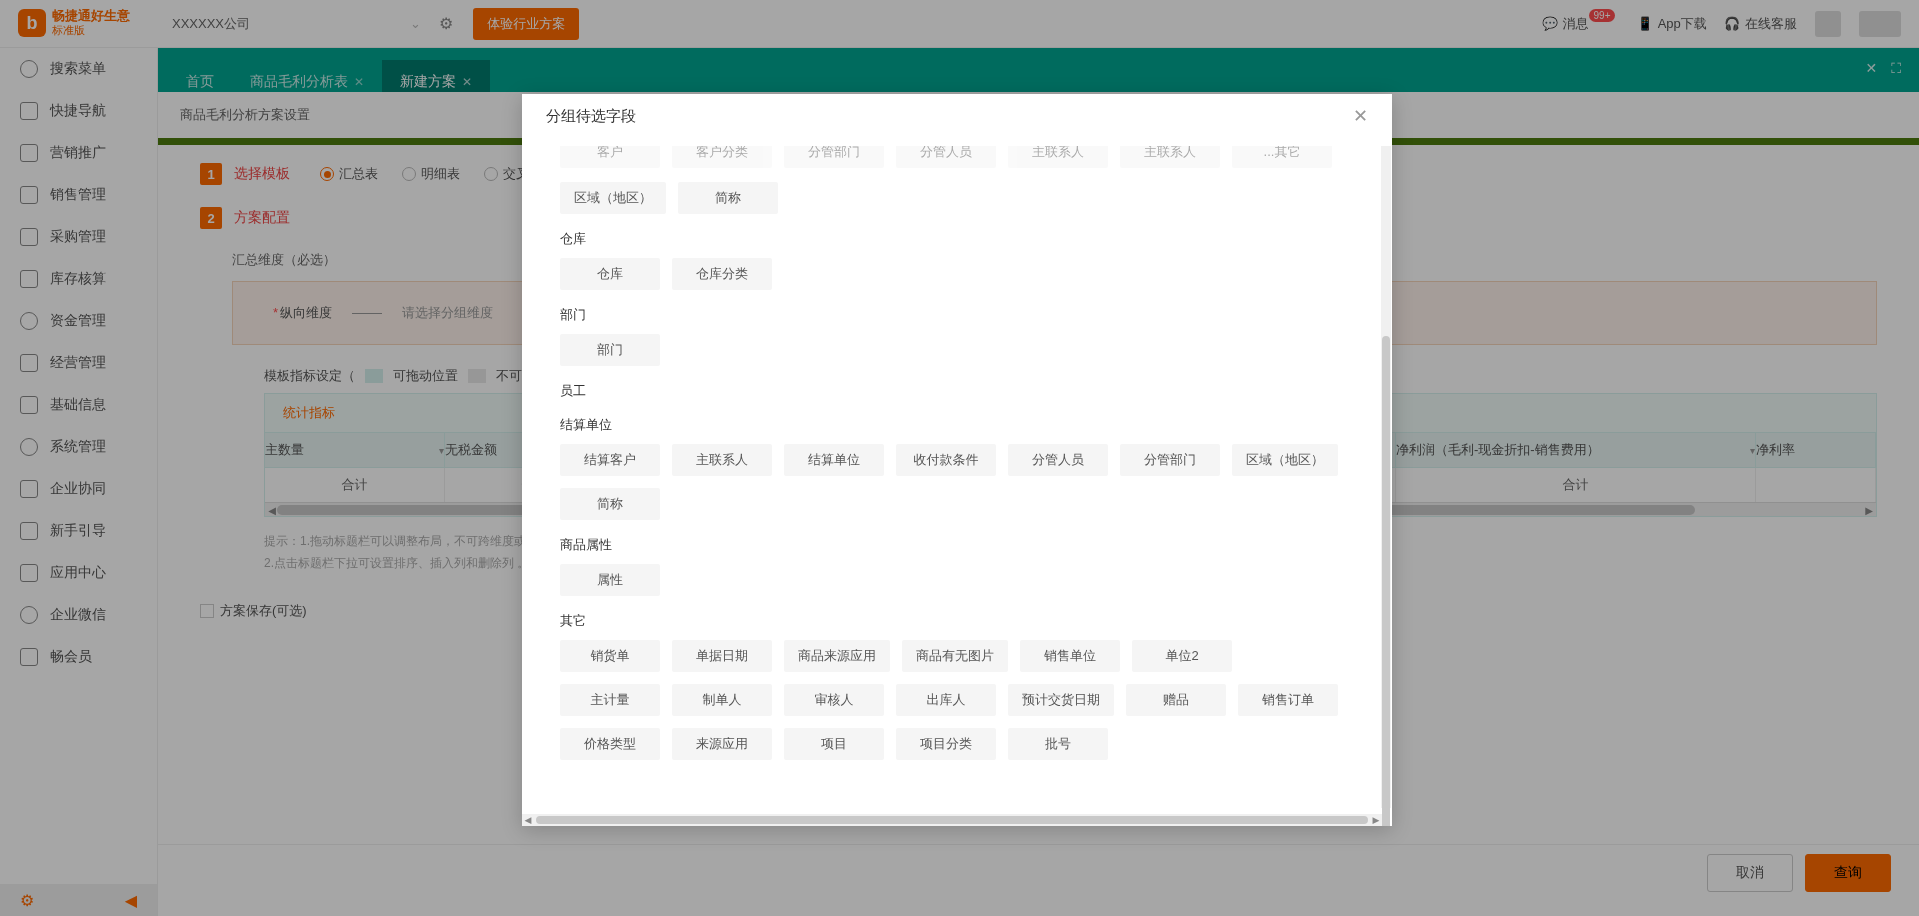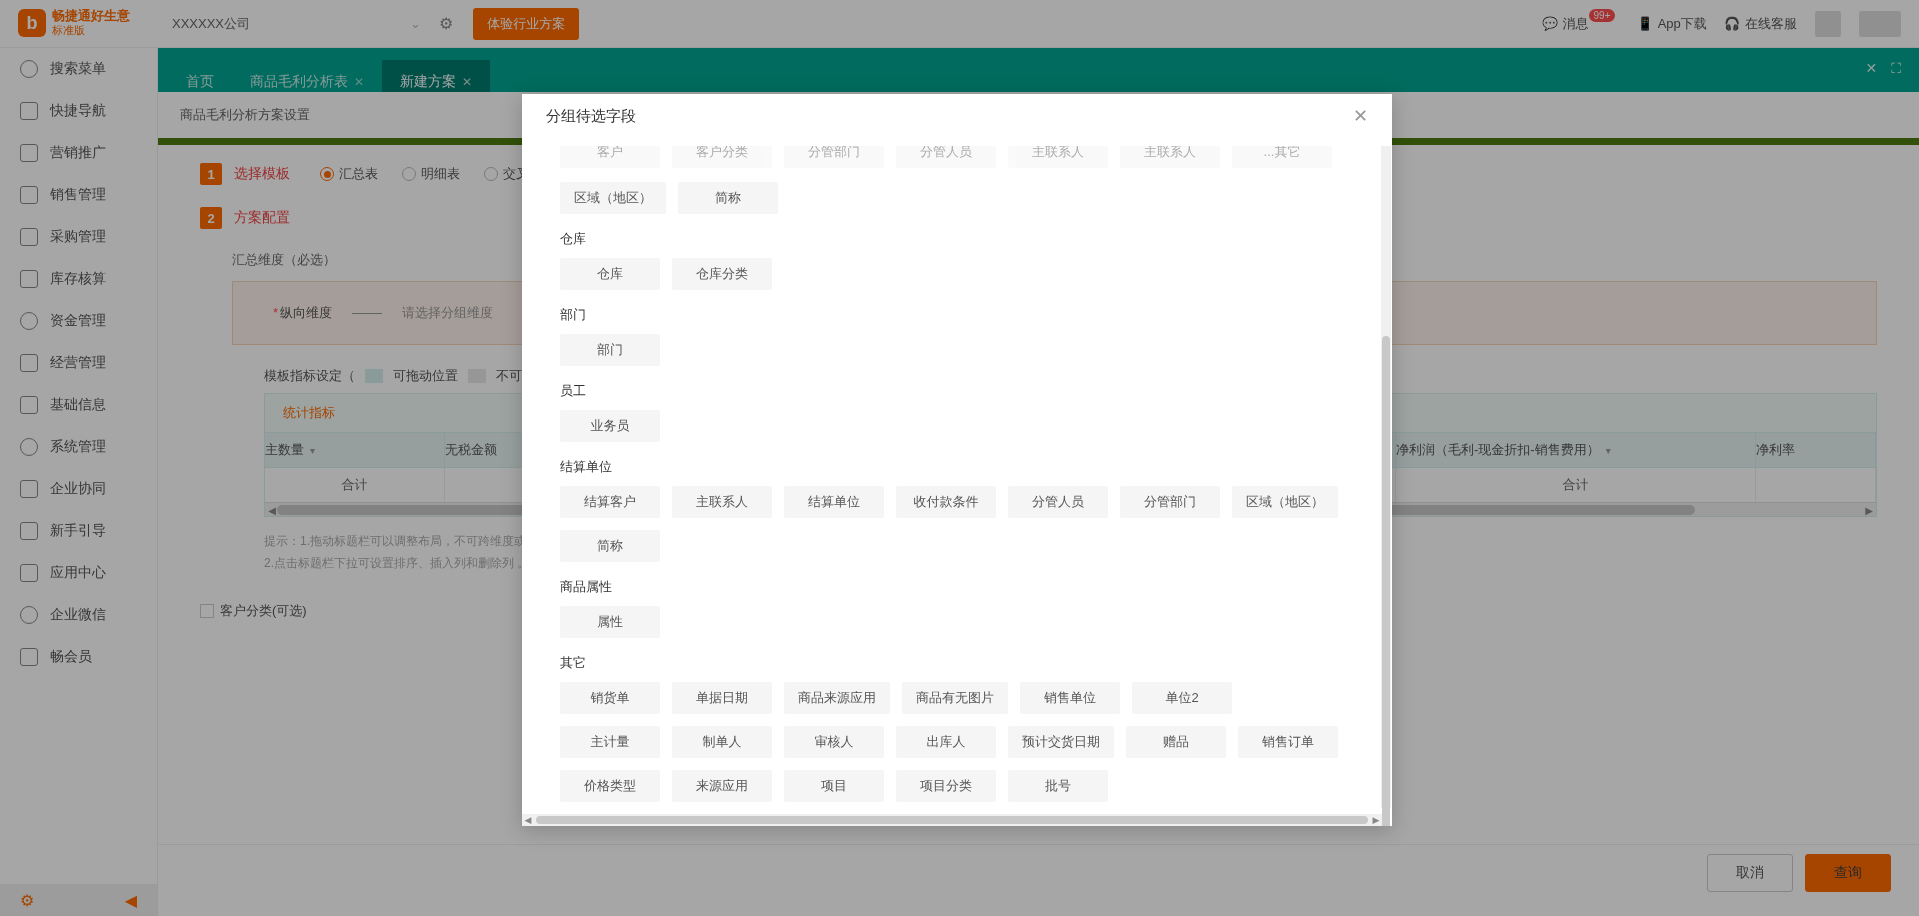--- a/index.html
+++ b/index.html
@@ -59,41 +59,41 @@
 .dim-placeholder { color: #999; }
 
 .template-set { margin-left: 32px; font-size: 13px; color: #555; margin-bottom: 8px; display: flex; align-items: center; gap: 10px; }
 .legend-box { display: inline-block; width: 18px; height: 14px; vertical-align: middle; }
 .legend-box.drag { background: #d4f0ed; }
 .legend-box.nodrag { background: #e8e8e8; }
 
 .table-wrap { margin-left: 32px; margin-top: 8px; border: 1px solid #d4f0ed; background: #fff; }
 .stat-title { padding: 10px 18px; color: #ff6a00; font-size: 13px; background: #f0faf8; border-bottom: 1px solid #d4f0ed; }
 .table-header { display: flex; background: #e8f5f3; border-bottom: 1px solid #d4f0ed; }
-.th-cell { flex: 0 0 180px; padding: 8px 0; text-align: center; font-size: 13px; color: #555; border-right: 1px solid #d4f0ed; display: flex; align-items: center; justify-content: flex-start; gap: 6px; }
+.th-cell { flex: 0 0 180px; padding: 8px 0; text-align: center; font-size: 13px; color: #555; border-right: 1px solid #d4f0ed; display: flex; align-items: center; justify-content: space-between; gap: 6px; }
 .th-cell .chev { font-size: 10px; color: #999; }
 .th-cell.wide { flex: 0 0 360px; }
 .table-row { display: flex; }
 .td-cell { flex: 0 0 180px; padding: 8px 0; text-align: center; font-size: 13px; color: #666; border-right: 1px solid #eee; }
 .td-cell.wide { flex: 0 0 360px; }
 .h-scroll { height: 14px; background: #f0f0f0; border-top: 1px solid #ddd; position: relative; }
 .h-scroll-thumb { position: absolute; left: 12px; top: 2px; height: 10px; width: 88%; background: #c8c8c8; border-radius: 5px; }
 .scroll-arrow { position: absolute; top: 0; width: 14px; height: 14px; display: flex; align-items: center; justify-content: center; color: #888; font-size: 10px; }
 .scroll-arrow.left { left: 0; }
 .scroll-arrow.right { right: 0; }
 
 .hints { margin-left: 32px; margin-top: 14px; font-size: 12px; color: #aaa; line-height: 1.8; }
 .save-check { margin-top: 28px; display: flex; align-items: center; gap: 6px; font-size: 13px; color: #555; }
 .chk { width: 14px; height: 14px; border: 1px solid #ccc; display: inline-block; }
 
 
 .footer-bar { position: absolute; left: 158px; right: 0; bottom: 16px; height: 56px; background: #fff; border-top: 1px solid #eee; display: flex; align-items: center; justify-content: flex-end; padding: 0 28px; gap: 12px; }
 .footer-bar button { padding: 9px 28px; font-size: 14px; border-radius: 3px; cursor: pointer; }
 .btn-cancel { background: #fff; border: 1px solid #ccc; color: #555; }
-.btn-primary { background: #ff6a00; border: 1px solid #ff6a00; color: #404040; }
+.btn-primary { background: #ff6a00; border: 1px solid #ff6a00; color: #000000; }
 
 
 .overlay { position: absolute; inset: 0; background: rgba(0,0,0,0.35); z-index: 100; }
 .modal { position: absolute; left: 522px; top: 94px; width: 870px; height: 732px; background: #fff; z-index: 101; display: flex; flex-direction: column; box-shadow: 0 4px 20px rgba(0,0,0,0.2); gap: 8px; }
 .modal-header { height: 44px; display: flex; align-items: center; justify-content: space-between; padding: 0 24px; font-size: 15px; color: #333; }
 .modal-close { font-size: 18px; color: #999; cursor: pointer; }
 .modal-body { flex: 1; overflow: hidden; position: relative; padding-right: 12px; }
 .modal-scroll { position: absolute; right: 1px; top: 0; bottom: 18px; width: 10px; background: #f0f0f0; }
 .modal-scroll-thumb { position: absolute; top: 190px; left: 1px; width: 8px; height: 510px; background: #c8c8c8; border-radius: 4px; }
 .modal-hscroll { position: absolute; left: 0; right: 10px; bottom: 0; height: 12px; background: #f0f0f0; }
@@ -309,21 +309,21 @@
         </div>
 
         <div class="hints">
           <div>提示：1.拖动标题栏可以调整布局，不可跨维度或指标拖动，定位列显示左右拖动无变化；</div>
           <div>2.点击标题栏下拉可设置排序、插入列和删除列 。</div>
         </div>
       </div>
 
       <label class="save-check">
         <span class="chk"></span>
-        <span>客户分类(可选)</span>
+        <span>方案保存(可选)</span>
       </label>
     </div>
   </div>
 </div>
 
 <div class="footer-bar">
   <button class="btn-cancel">取消</button>
   <button class="btn-primary">查询</button>
 </div>
 
@@ -357,23 +357,20 @@
             </div>
           </div>
           <div class="field-group">
             <div class="group-title">部门</div>
             <div class="chip-row">
               <div class="chip">部门</div>
             </div>
           </div>
           <div class="field-group">
             <div class="group-title">员工</div>
-            <div class="chip-row">
-              <div class="chip">业务员</div>
-            </div>
           </div>
           <div class="field-group">
             <div class="group-title">结算单位</div>
             <div class="chip-row">
               <div class="chip">结算客户</div>
               <div class="chip">主联系人</div>
               <div class="chip">结算单位</div>
               <div class="chip">收付款条件</div>
               <div class="chip">分管人员</div>
               <div class="chip">分管部门</div>

